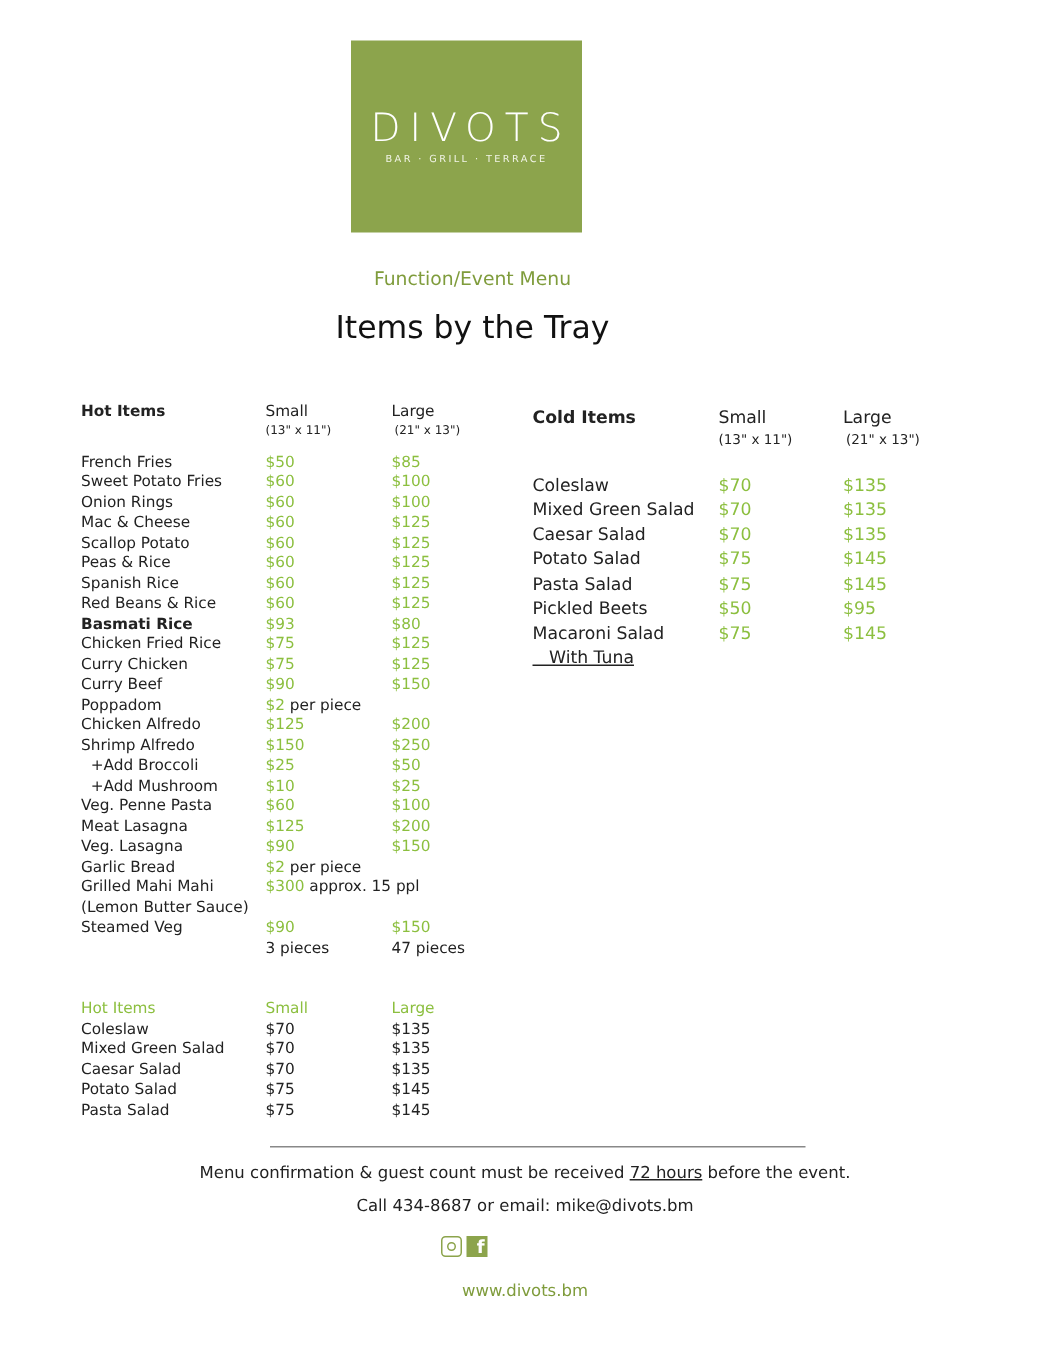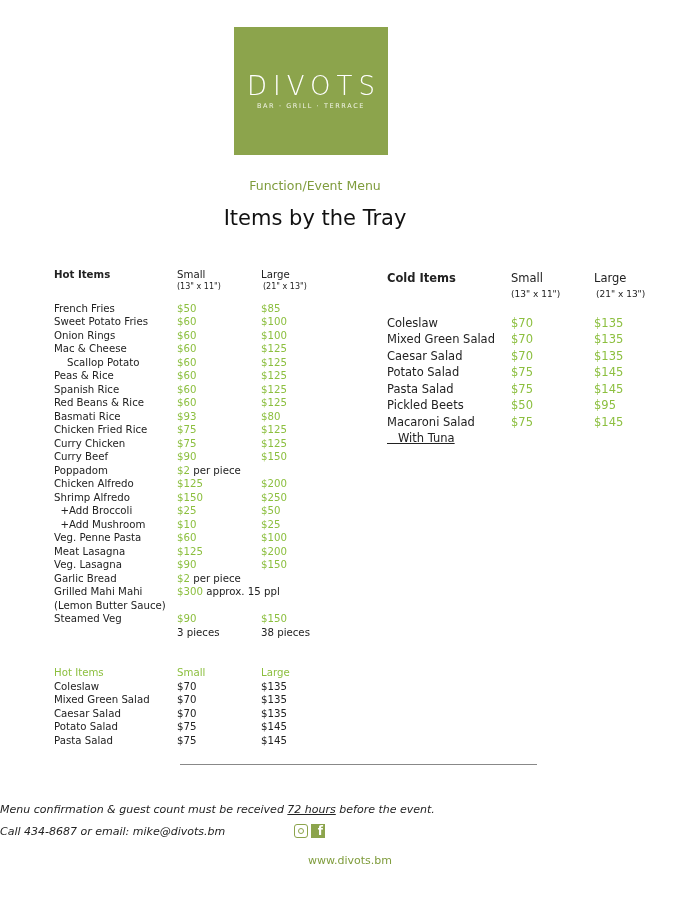--- a/index.html
+++ b/index.html
@@ -11,23 +11,23 @@
   .title{position:absolute;left:0;width:630px;top:206px;text-align:center;color:#111;font-size:21px;}
   .tbl{position:absolute;font-size:10.2px;}
   .row{height:13.5px;line-height:13.5px;white-space:nowrap;position:relative;}
   .c1{position:absolute;left:0;}
   .c2{position:absolute;}
   .c3{position:absolute;}
   .green{color:#8cbf3f;}
   .hdr{font-weight:bold;}
   .dim{font-size:8px;}
   .cold{font-size:11.5px;}
-  .cold .row{height:16.5px;line-height:16.5px;margin-left:32px;}
+  .cold .row{height:16.5px;line-height:16.5px;}
   .sep{position:absolute;left:180px;top:764px;width:357px;height:1px;background:#888;}
-  .note{position:absolute;left:0;width:700px;text-align:left;font-style:italic;font-size:11px;color:#222;margin-top:28px;}
+  .note{position:absolute;left:0;width:700px;text-align:center;font-size:11px;color:#222;}
   .note u{text-decoration:underline;}
   .social{position:absolute;top:824px;left:294px;display:flex;gap:3px;}
   .ig{width:14px;height:14px;border:1.6px solid #8ca44c;border-radius:3px;box-sizing:border-box;position:relative;}
   .ig::before{content:"";position:absolute;left:2.5px;top:2.5px;width:6px;height:6px;border:1.5px solid #8ca44c;border-radius:50%;box-sizing:border-box;}
   .fb{width:14px;height:14px;background:#8ca44c;color:#fff;font-weight:bold;font-size:12px;line-height:15px;text-align:right;padding-right:2px;box-sizing:border-box;font-family:"DejaVu Sans",sans-serif;}
   .web{position:absolute;top:854px;left:0;width:700px;text-align:center;color:#7f9c3c;font-size:11px;}
 </style>
 </head>
 <body>
 
@@ -64,41 +64,41 @@
         <span class="c1" style="white-space: pre;">Onion Rings</span>
         <span class="c2" style="left: 123px;"><span class="green">$60</span></span>
         <span class="c3" style="left: 207px;"><span class="green">$100</span></span>
       </div>
       <div class="row">
         <span class="c1" style="white-space: pre;">Mac &amp; Cheese</span>
         <span class="c2" style="left: 123px;"><span class="green">$60</span></span>
         <span class="c3" style="left: 207px;"><span class="green">$125</span></span>
       </div>
       <div class="row">
-        <span class="c1" style="white-space: pre; margin-left: 13px;">Scallop Potato</span>
+        <span class="c1" style="white-space: pre;">Scallop Potato</span>
         <span class="c2" style="left: 123px;"><span class="green">$60</span></span>
         <span class="c3" style="left: 207px;"><span class="green">$125</span></span>
       </div>
       <div class="row">
         <span class="c1" style="white-space: pre;">Peas &amp; Rice</span>
         <span class="c2" style="left: 123px;"><span class="green">$60</span></span>
         <span class="c3" style="left: 207px;"><span class="green">$125</span></span>
       </div>
       <div class="row">
         <span class="c1" style="white-space: pre;">Spanish Rice</span>
         <span class="c2" style="left: 123px;"><span class="green">$60</span></span>
         <span class="c3" style="left: 207px;"><span class="green">$125</span></span>
       </div>
       <div class="row">
         <span class="c1" style="white-space: pre;">Red Beans &amp; Rice</span>
         <span class="c2" style="left: 123px;"><span class="green">$60</span></span>
         <span class="c3" style="left: 207px;"><span class="green">$125</span></span>
       </div>
       <div class="row">
-        <span class="c1" style="white-space: pre;">Basmati Rice</span>
+        <span class="c1" style="white-space: pre; font-weight: bold;">Basmati Rice</span>
         <span class="c2" style="left: 123px;"><span class="green">$93</span></span>
         <span class="c3" style="left: 207px;"><span class="green">$80</span></span>
       </div>
       <div class="row">
         <span class="c1" style="white-space: pre;">Chicken Fried Rice</span>
         <span class="c2" style="left: 123px;"><span class="green">$75</span></span>
         <span class="c3" style="left: 207px;"><span class="green">$125</span></span>
       </div>
       <div class="row">
         <span class="c1" style="white-space: pre;">Curry Chicken</span>
@@ -166,21 +166,21 @@
         <span class="c3" style="left: 207px;"><span class="green"></span></span>
       </div>
       <div class="row">
         <span class="c1" style="white-space: pre;">Steamed Veg</span>
         <span class="c2" style="left: 123px;"><span class="green">$90</span></span>
         <span class="c3" style="left: 207px;"><span class="green">$150</span></span>
       </div>
       <div class="row">
         <span class="c1" style="white-space: pre;"></span>
         <span class="c2" style="left: 123px;"><span class="green"></span><span style="white-space: pre;">3 pieces</span></span>
-        <span class="c3" style="left: 207px;"><span class="green"></span><span>38 pieces</span></span>
+        <span class="c3" style="left: 207px;"><span class="green"></span><span>47 pieces</span></span>
       </div>
     </div>
 </div>
 
 <div class="tbl" style="left:54px;top:666px;width:290px;">
   <div class="row green">
     <span class="c1">Hot Items</span>
     <span class="c2" style="left:123px">Small</span>
     <span class="c3" style="left:207px">Large</span>
   </div>

